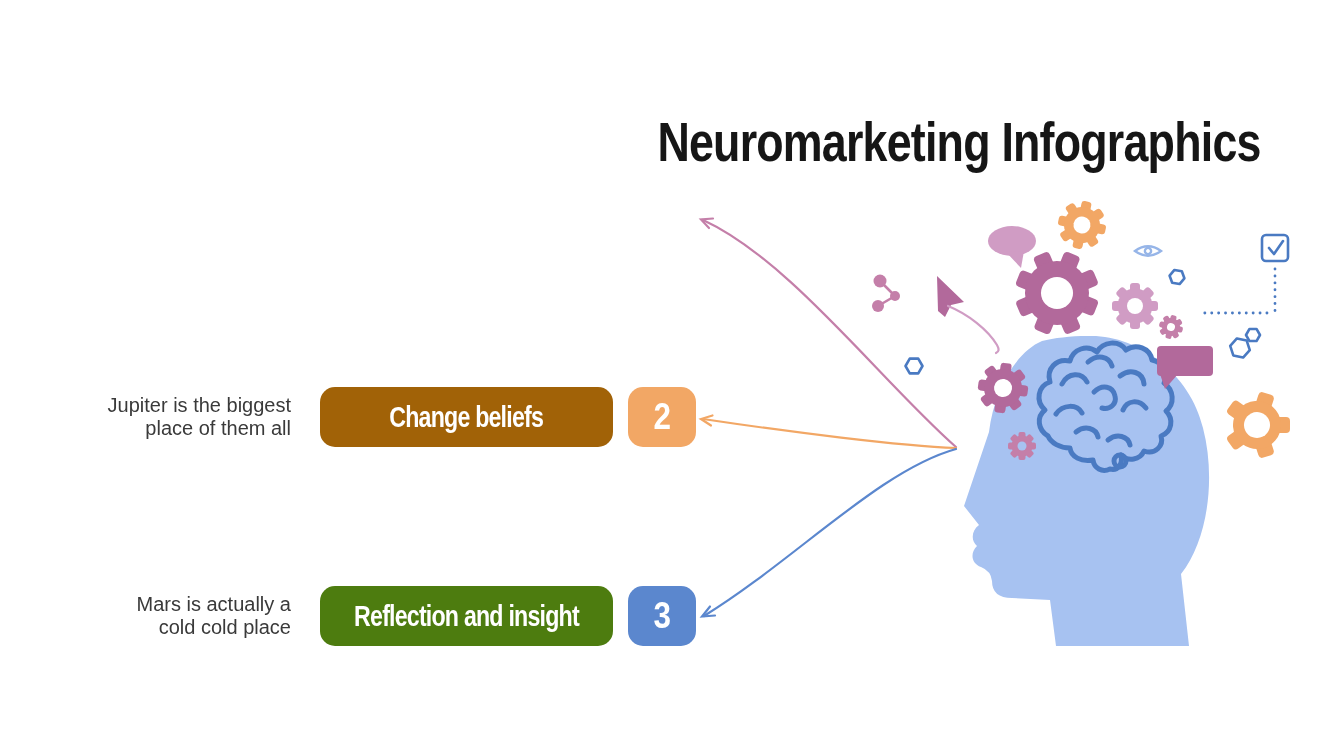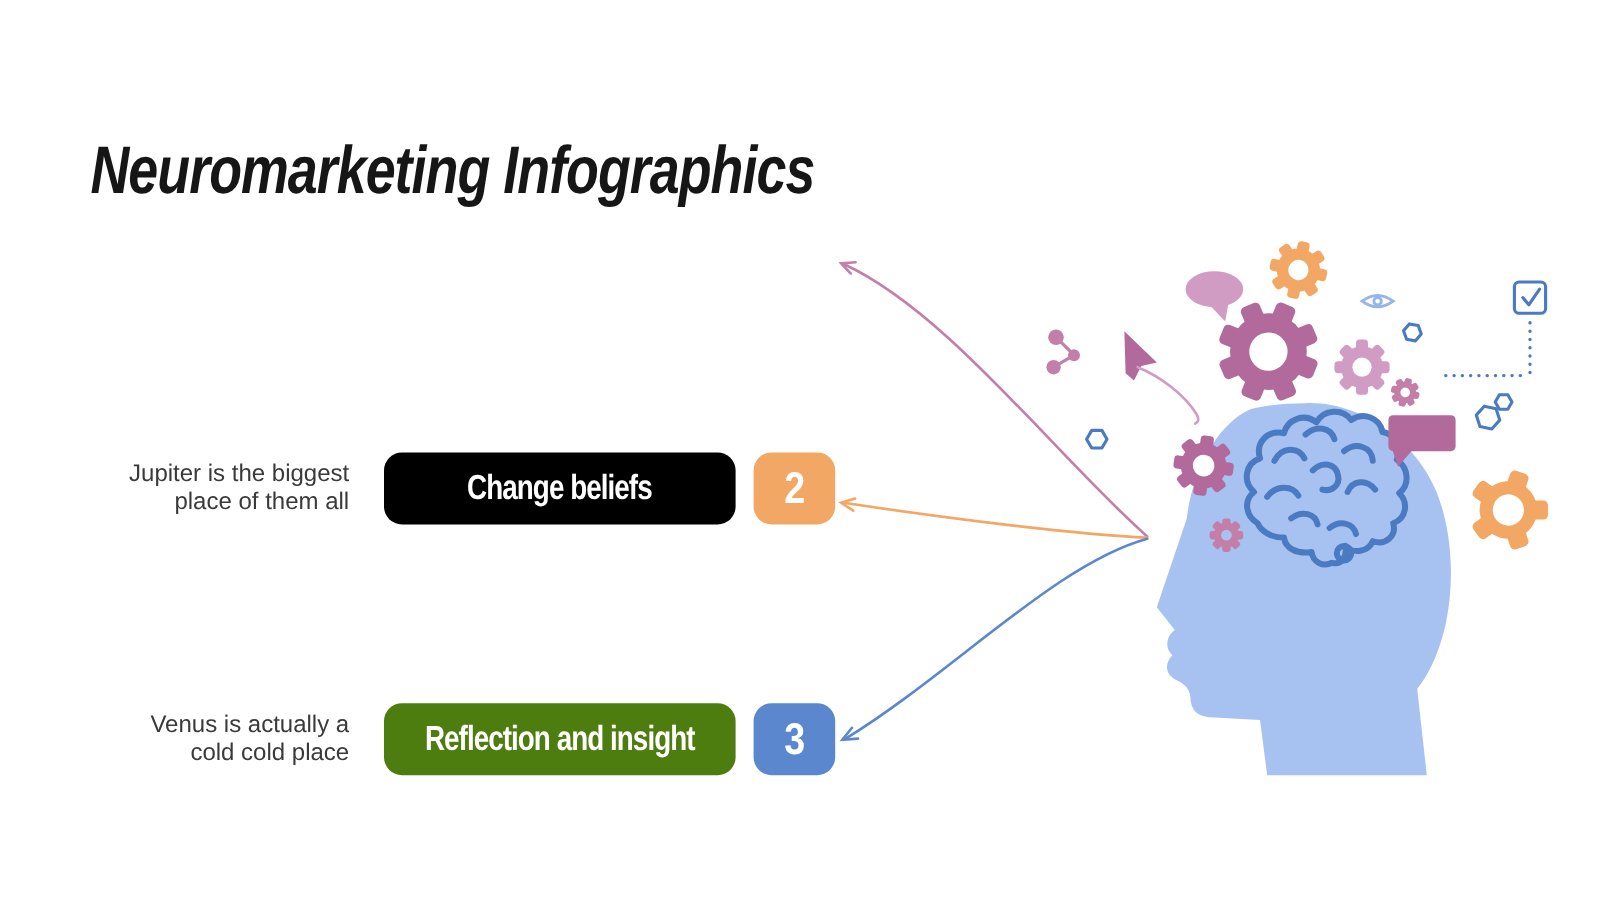--- a/index.html
+++ b/index.html
@@ -9,30 +9,29 @@
     --background:#ffffff;
   }
   html,body{margin:0;padding:0;}
   body{background:#e8e8e8;font-family:"Liberation Sans","DejaVu Sans",sans-serif;}
   .stage{
     position:relative;width:1336px;height:752px;margin:0 auto;
     background:var(--background);overflow:hidden;
   }
   .title{
     position:absolute;left:0;right:0;top:70px;height:68px;
-    text-align:left;font-size:56px;font-weight:700;color:var(--title);
+    text-align:right;font-size:56px;font-weight:700;color:var(--title);
     line-height:68px;
-    font-style:italic;
   }
   .cond{
     display:inline-block;transform:scaleX(0.80);transform-origin:center;
     letter-spacing:-1px;white-space:nowrap;
   }
   .row{position:absolute;left:40px;width:658px;height:60px;}
-  .row.r1{top:187px;} .row.r2{top:377px;} .row.r3{top:586px;}
+  .row.r1{top:187px;} .row.r2{top:387px;} .row.r3{top:586px;}
   .desc{
     position:absolute;left:0;top:0;bottom:0;width:251px;
     display:flex;align-items:center;justify-content:flex-end;
     text-align:right;font-size:20px;line-height:23.5px;color:var(--text);
   }
   .pill{
     position:absolute;left:280px;top:0;width:293px;height:60px;border-radius:15px;
     display:flex;align-items:center;justify-content:center;
     color:#fff;font-size:29px;font-weight:700;
   }
@@ -56,31 +55,31 @@
 
 <div class="stage">
 
   <h1 class="title"><span class="cond">Neuromarketing Infographics</span></h1>
 
 
   <div class="row r2">
     <div class="desc">
       <span><span>Jupiter is the biggest</span><br><span>place of them all</span></span>
     </div>
-    <div class="pill" style="background: #000000;">
+    <div class="pill" style="background: #a16207;">
       <span class="cond">Change beliefs</span>
     </div>
     <div class="badge" style="background: rgb(242, 167, 101);">
       <span class="cond">2</span>
     </div>
   </div>
 
   <div class="row r3">
     <div class="desc">
-      <span><span>Venus is actually a</span><br><span>cold cold place</span></span>
+      <span><span>Mars is actually a</span><br><span>cold cold place</span></span>
     </div>
     <div class="pill" style="background: #4d7c0f;">
       <span class="cond">Reflection and insight</span>
     </div>
     <div class="badge" style="background: rgb(91, 135, 206);">
       <span class="cond">3</span>
     </div>
   </div>
 
   <svg class="illustration" width="1336" height="752" viewBox="0 0 1336 752">

